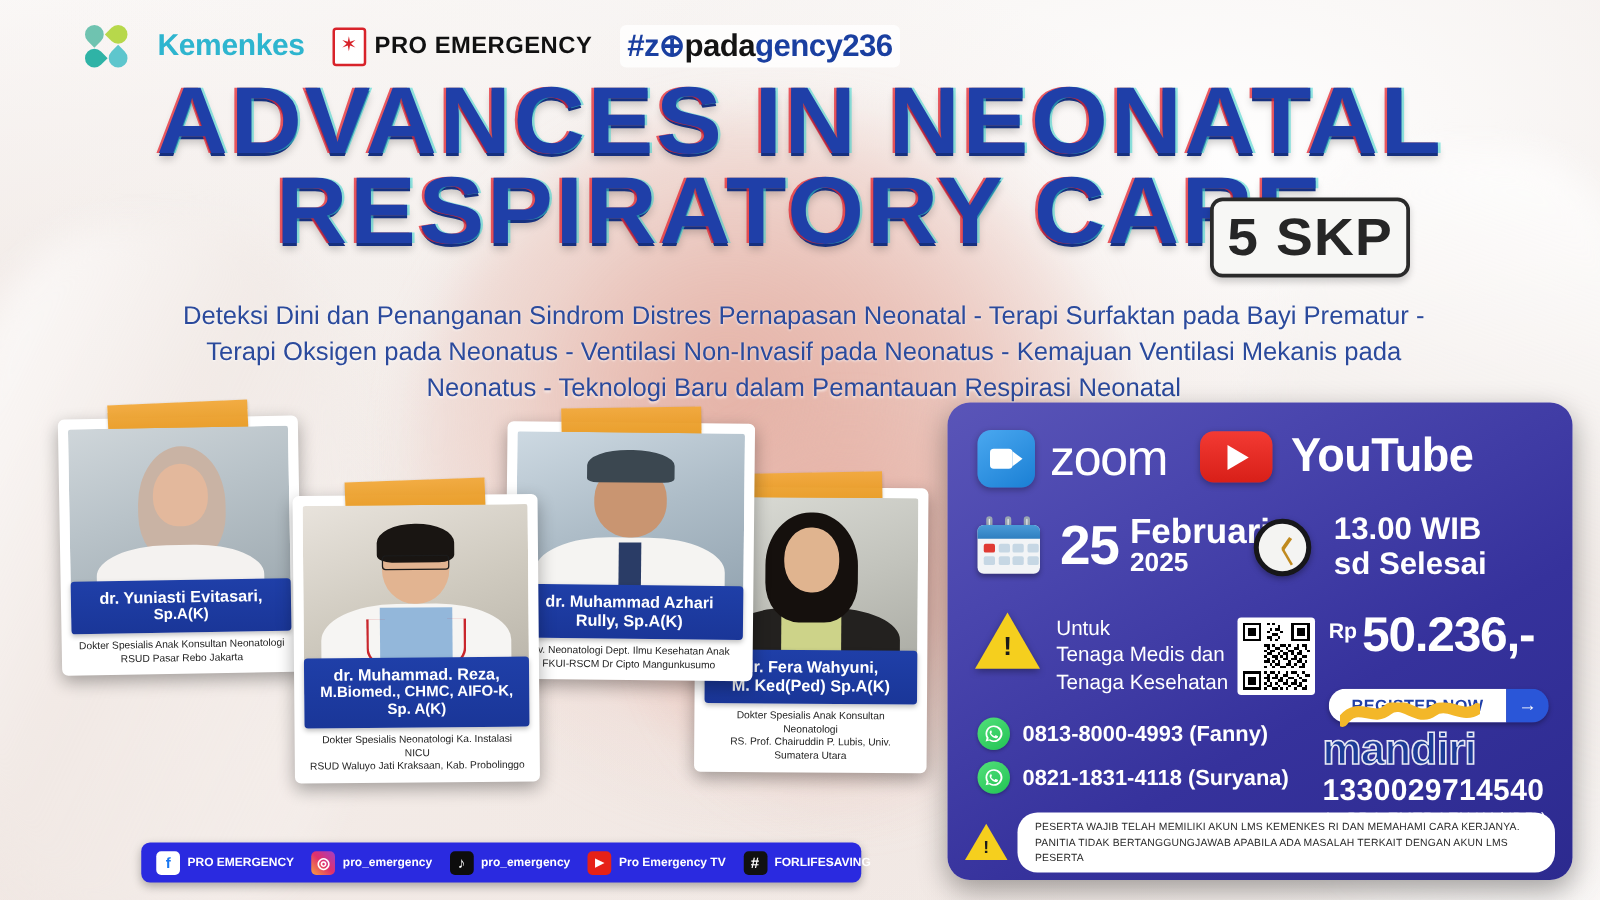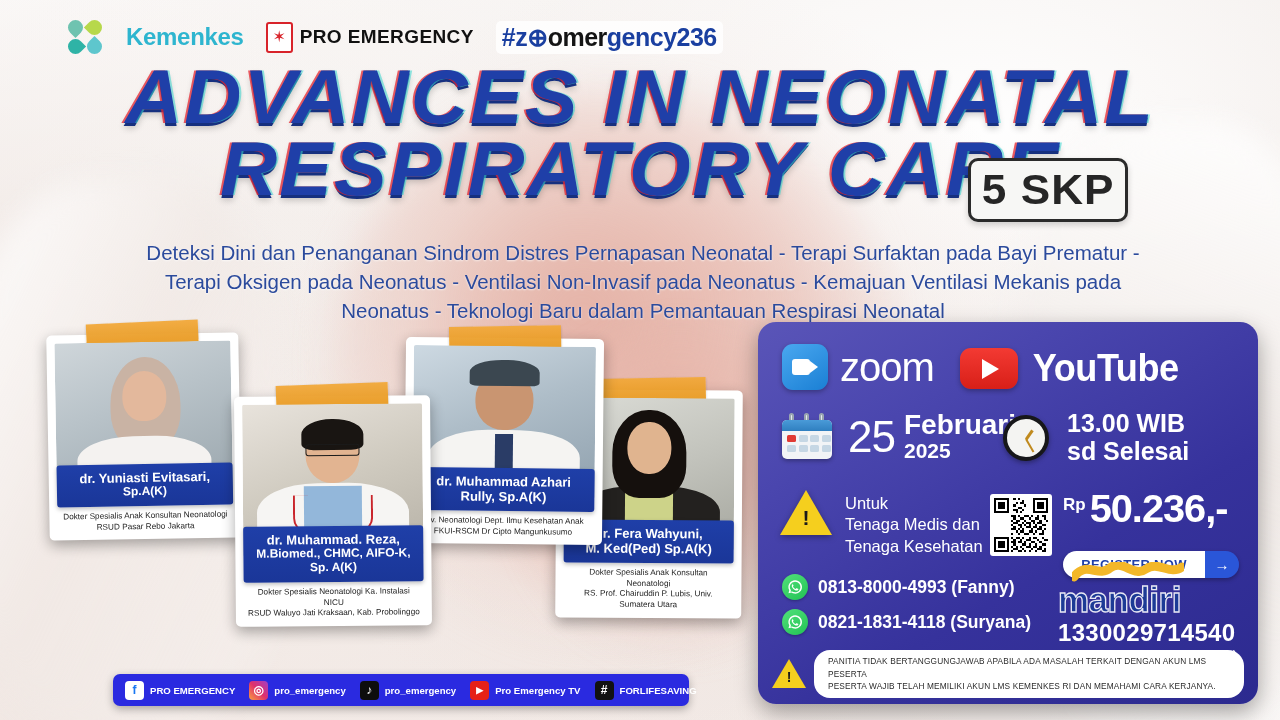--- a/index.html
+++ b/index.html
@@ -81,21 +81,21 @@
   .ht-globe { color: #1a3fa0; }
 
   .accred {
     position: absolute; right: 16px; top: 12px; text-align: right; color: #1c1c1c;
   }
   .accred .a1 { font-size: 13px; font-weight: 700; letter-spacing: 0.2px; }
   .accred .a2 { font-size: 11.5px; }
   .accred .a3 { font-size: 11.5px; }
 
   
-  .title-wrap { position: absolute; left: 0; top: 62px; width: 1280px; text-align: center; font-style: italic; }
+  .title-wrap { position: absolute; left: 0; top: 62px; width: 1280px; text-align: center; }
   .title-line {
     font-family: "Liberation Sans Narrow", "Liberation Sans", sans-serif;
     font-weight: 800;
     color: #1f3fa8;
     letter-spacing: 2px;
     line-height: 0.92;
     transform: scaleX(1.04);
     text-shadow:
       -2px 0 0 rgba(228,38,48,0.75),
       2px 0 0 rgba(56,214,206,0.55),
@@ -198,21 +198,21 @@
 
   
   .panel {
     position: absolute; left: 758px; top: 322px; width: 500px; height: 382px;
     background: linear-gradient(150deg, #5a55b8 0%, #4a46ae 26%, #36329c 62%, #2c2a8f 100%);
     border-radius: 18px;
     box-shadow: 0 8px 22px rgba(0,0,0,0.35);
     color: #fff;
   }
 
-  .row-logos { position: absolute; left: 24px; top: 22px; display: flex; align-items: flex-end; gap: 26px; }
+  .row-logos { position: absolute; left: 24px; top: 22px; display: flex; align-items: flex-start; gap: 26px; }
   .zoom-logo { display: flex; align-items: center; gap: 12px; }
   .zoom-icon {
     width: 46px; height: 46px; border-radius: 11px;
     background: linear-gradient(145deg, #4aa8f0, #1a7fd4);
     display: flex; align-items: center; justify-content: center;
     box-shadow: 0 2px 5px rgba(0,0,0,0.3);
   }
   .zoom-cam { width: 26px; height: 16px; position: relative; }
   .zoom-cam .body { position: absolute; left: 0; top: 0; width: 18px; height: 16px; background: #fff; border-radius: 3px; }
   .zoom-cam .lens { position: absolute; right: 0; top: 2px; width: 0; height: 0; border-top: 6px solid transparent; border-bottom: 6px solid transparent; border-left: 8px solid #fff; }
@@ -232,21 +232,21 @@
 
   .row-when { position: absolute; left: 24px; top: 88px; display: flex; align-items: center; gap: 16px; }
   .cal-icon { width: 50px; height: 46px; position: relative; }
   .cal-body { position: absolute; left: 0; top: 7px; width: 50px; height: 39px; background: #f2f4f6; border-radius: 5px; box-shadow: 0 2px 4px rgba(0,0,0,0.3); }
   .cal-top { position: absolute; left: 0; top: 7px; width: 50px; height: 11px; background: linear-gradient(180deg,#4a9bd8,#2f7fc0); border-radius: 5px 5px 0 0; }
   .cal-ring { position: absolute; width: 5px; height: 13px; border: 2px solid #9aa6b1; border-radius: 3px; top: 0; background: #e6ebef; }
   .cal-grid { position: absolute; left: 5px; top: 22px; display: grid; grid-template-columns: repeat(4, 9px); gap: 2.5px; }
   .cal-grid i { display: block; width: 9px; height: 7px; background: #c6d7e4; border-radius: 1.5px; }
   .cal-grid i.red { background: #e03a33; }
   .date-txt { display: flex; align-items: center; gap: 9px; }
-  .date-day { font-size: 44px; font-weight: 400; line-height: 0.95; letter-spacing: -1px; }
+  .date-day { font-size: 44px; font-weight: 700; line-height: 0.95; letter-spacing: -1px; }
   .date-my { line-height: 1.08; }
   .date-my .m { font-size: 28px; font-weight: 700; }
   .date-my .y { font-size: 21px; font-weight: 700; }
 
   .row-when2 { position: absolute; left: 245px; top: 88px; display: flex; align-items: center; gap: 18px; }
   .clock-icon {
     width: 46px; height: 46px; border-radius: 50%;
     background: #f4f4f2; border: 4px solid #17171a; position: relative;
     box-shadow: 0 2px 5px rgba(0,0,0,0.35);
   }
@@ -365,21 +365,21 @@
         <div class="kem-txt">Kemenkes</div>
       </div>
 
       <div class="proem">
         <div class="proem-badge">
           <div class="proem-star">✶</div>
         </div>
         <div class="proem-txt">PRO EMERGENCY</div>
       </div>
 
-      <div class="hashtag"><span class="ht-blue">#z</span><span class="ht-globe">⊕</span><span class="ht-dark">omer</span><span class="ht-blue">gency236</span></div>
+      <div class="hashtag"><span class="ht-blue">#z</span><span class="ht-globe">⊕</span><span class="ht-dark">pada</span><span class="ht-blue">gency236</span></div>
     </div>
 
   </div>
 
   <div class="title-wrap">
     <div class="title-line title-1">ADVANCES  IN  NEONATAL</div>
     <div class="title-line title-2">RESPIRATORY  CARE</div>
   </div>
 
   <div class="skp-badge">
@@ -700,22 +700,22 @@
       <div class="bank-num">1330029714540</div>
       <div class="bank-an">An.PRO EMERGENCY ( IDR )</div>
     </div>
 
     <div class="disclaimer">
       <div class="disc-warn">
         <div class="disc-tri"></div>
           <div class="disc-ex">!</div>
       </div>
       <div class="disc-box">
+        <div>PESERTA WAJIB TELAH MEMILIKI AKUN LMS KEMENKES RI DAN MEMAHAMI CARA KERJANYA.</div>
         <div>PANITIA TIDAK BERTANGGUNGJAWAB APABILA ADA MASALAH TERKAIT DENGAN AKUN LMS PESERTA</div>
-        <div>PESERTA WAJIB TELAH MEMILIKI AKUN LMS KEMENKES RI DAN MEMAHAMI CARA KERJANYA.</div>
       </div>
     </div>
   </div>
 
   <div class="social">
     <div class="soc">
       <div class="soc-ic ic-fb">f</div>
       <div class="soc-label">PRO EMERGENCY</div>
     </div>
     <div class="soc">

